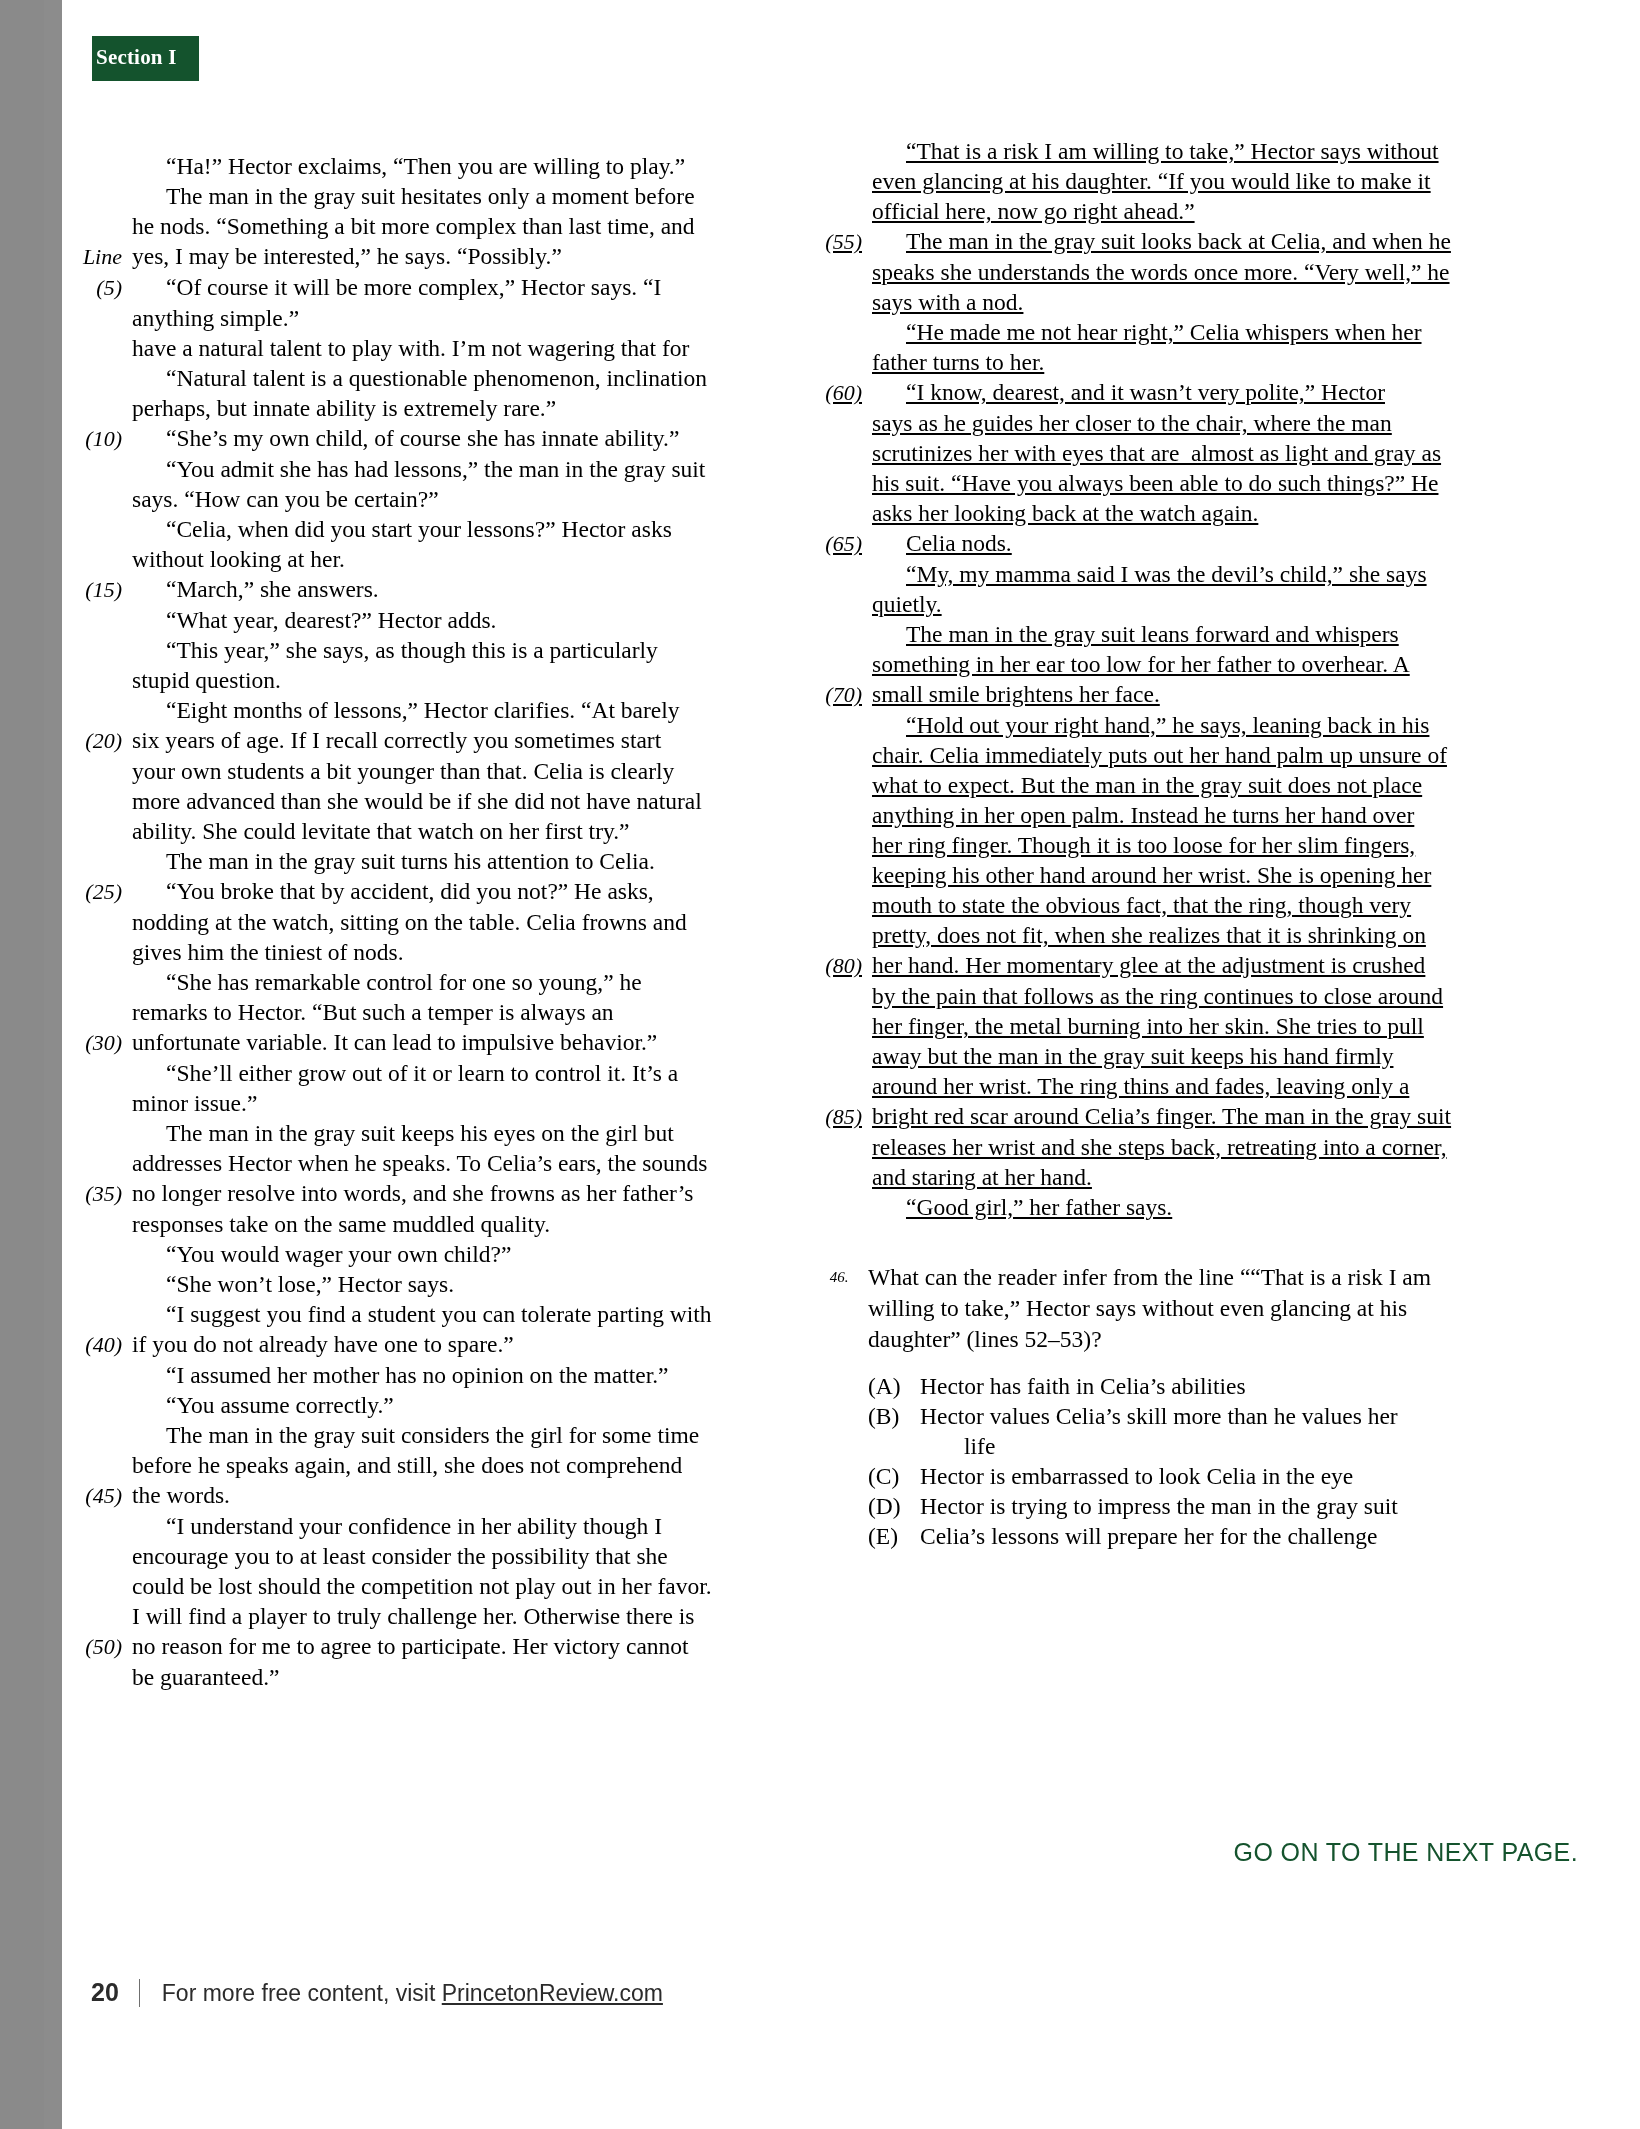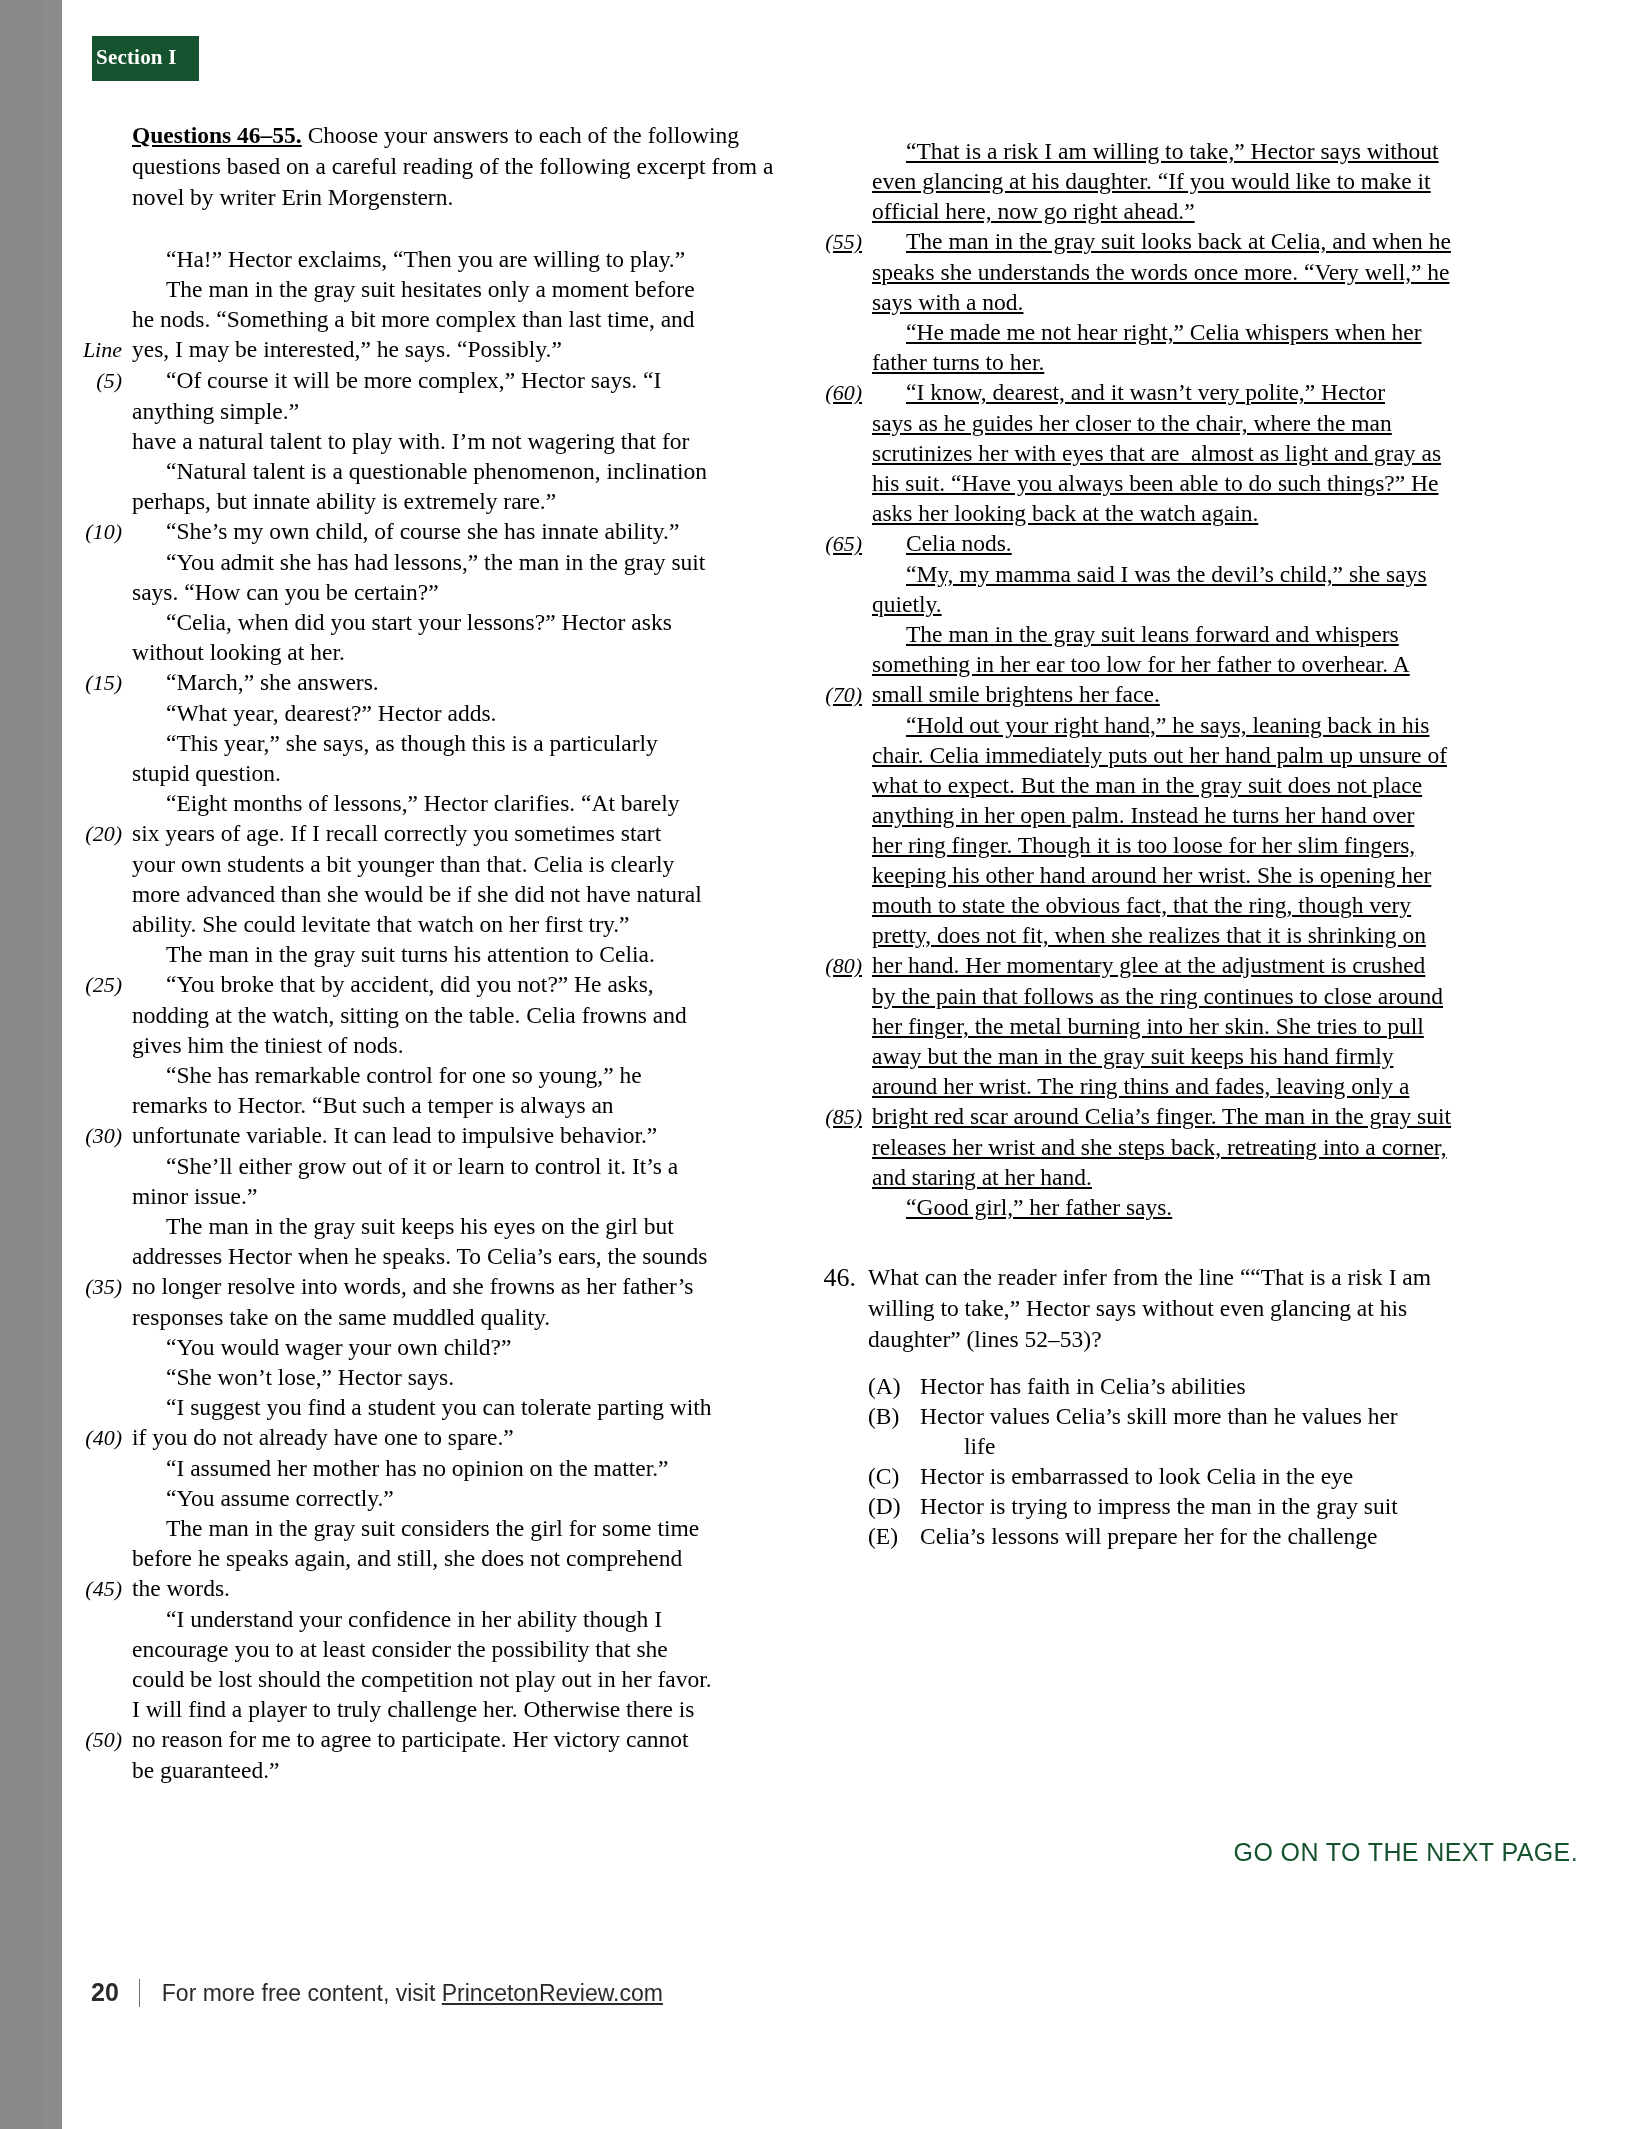--- a/index.html
+++ b/index.html
@@ -68,23 +68,24 @@
     font-size:23.5px; line-height:30px;
     width:648px;
     white-space:pre-wrap;
   }
   .indent { text-indent:34px; }
 
   
   .qblock { margin-top:40px; display:flex; }
   .qnum {
     width:46px; min-width:46px;
-    font-size:26px; line-height:31px;
-    text-align:right; padding-right:12px;
+    font-size:15px; line-height:31px;
+    text-align:center; padding-right:12px;
     box-sizing:border-box;
+    font-style:italic;
   }
   .qbody { width:600px; }
   .qstem { font-size:23.5px; line-height:31px; }
   .choices { margin-top:16px; }
   .choice { display:flex; font-size:23.5px; line-height:30px; }
   .clet {
     width:52px; min-width:52px;
   }
   .ctext { width:520px; }
   .ctext .wrapline { display:block; padding-left:44px; }
@@ -120,23 +121,20 @@
   <div class="spine">
     <div class="spine-inner"></div>
   </div>
 
   <div class="section-badge">Section I</div>
 
   <div class="content">
     <div class="columns">
 
       <div class="col col-left">
-        <p class="intro">
-          <span class="qlabel">Questions 46–55.</span><span> Choose your answers to each of the following questions based on a careful reading of the following excerpt from a novel by writer Erin Morgenstern.</span>
-        </p>
         <div class="passage">
             <div class="prow">
               <div class="gutter"></div>
               <div class="ptext indent">“Ha!” Hector exclaims, “Then you are willing to play.”</div>
             </div>
             <div class="prow">
               <div class="gutter"></div>
               <div class="ptext indent">The man in the gray suit hesitates only a moment before</div>
             </div>
             <div class="prow">

